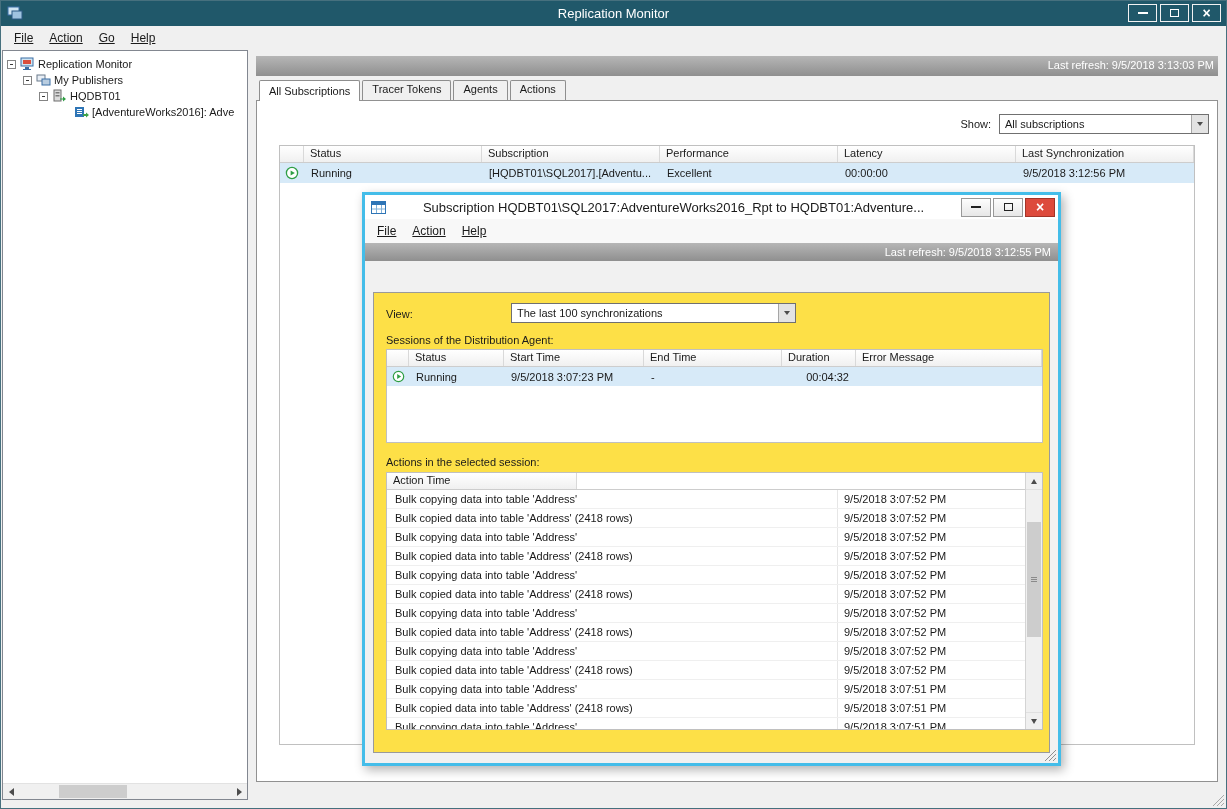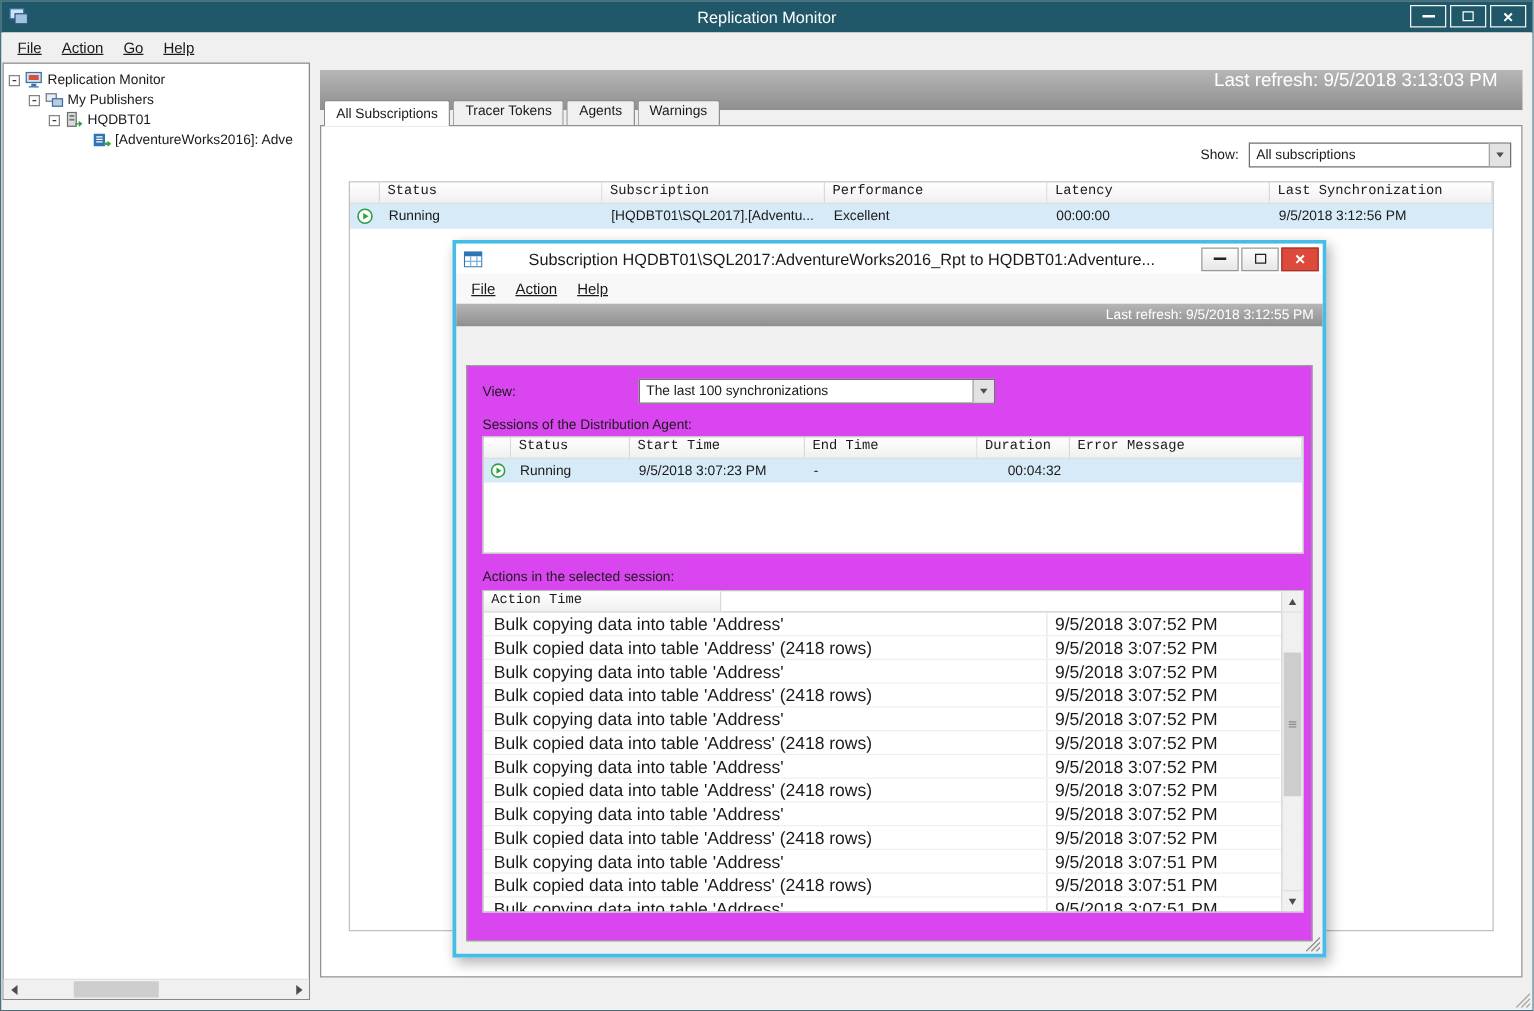--- a/index.html
+++ b/index.html
@@ -42,37 +42,37 @@
   .hs-btn.left { left:0; } .hs-btn.right { right:0; }
   .hs-thumb { position:absolute; left:56px; top:1px; width:68px; height:13px; background:#cdcdcd; }
 
   .tri-up { width:0;height:0;border-left:4px solid transparent;border-right:4px solid transparent;border-bottom:5px solid #4c4c4c; }
   .tri-down { width:0;height:0;border-left:4px solid transparent;border-right:4px solid transparent;border-top:5px solid #4c4c4c; }
   .tri-left { width:0;height:0;border-top:4px solid transparent;border-bottom:4px solid transparent;border-right:5px solid #4c4c4c; }
   .tri-right { width:0;height:0;border-top:4px solid transparent;border-bottom:4px solid transparent;border-left:5px solid #4c4c4c; }
 
   
   .content { position:absolute; left:255px; top:55px; right:8px; bottom:26px; }
-  .refresh-bar { position:absolute; top:0; left:0; right:0; height:32px; background:linear-gradient(#b6b6b6,#8f8f8f); color:#fff; font-size:15px; text-align:right; line-height:18px; padding-right:20px; }
+  .refresh-bar { position:absolute; top:0; left:0; right:0; height:20px; background:linear-gradient(#b6b6b6,#8f8f8f); color:#fff; font-size:11px; text-align:right; line-height:18px; padding-right:4px; }
   .tabstrip { position:absolute; left:3px; top:24px; height:20px; display:flex; align-items:flex-end; z-index:3; }
   .tab { height:20px; line-height:17px; padding:0 9px; border:1px solid #8e8e8e; border-bottom:none; background:#f0f0f0; margin-right:2px; font-size:11px; border-radius:2px 2px 0 0; white-space:nowrap; }
   .tab.active { height:21px; line-height:20px; background:#fff; margin-bottom:-1px; z-index:4; }
   .tab-panel { position:absolute; top:44px; left:0; right:0; bottom:0; background:#fff; border:1px solid #919191; }
 
   .show-row { position:absolute; top:13px; right:8px; display:flex; align-items:center; gap:8px; }
   .combo { background:#fff; border:1px solid #707070; height:20px; display:flex; align-items:stretch; font-size:11px; }
   .combo .val { flex:1; padding:3px 5px; white-space:nowrap; overflow:hidden; }
   .combo .cbtn { width:17px; background:#e3e3e3; border-left:1px solid #a6a6a6; display:flex; align-items:center; justify-content:center; }
   .combo .cbtn .tri-down { border-left-width:3.5px; border-right-width:3.5px; border-top-width:4px; }
   .combo.show-combo { width:210px; }
   .combo.view-combo { position:absolute; left:137px; top:10px; width:285px; }
 
   .grid { background:#fff; border:1px solid #c0c0c0; overflow:hidden; }
   .grid-header { display:flex; height:17px; border-bottom:1px solid #cdcdcd; }
-  .gh { background:linear-gradient(#ffffff,#f0f0f0); border-right:1px solid #d9d9d9; font-size:11px; padding:1px 6px; white-space:nowrap; overflow:hidden;font-family:Liberation Mono, monospace; }
+  .gh { background:linear-gradient(#ffffff,#f0f0f0); border-right:1px solid #d9d9d9; font-size:11px; padding:1px 6px; white-space:nowrap; overflow:hidden; }
   .grid-row { display:flex; align-items:center; }
   .gc { font-size:11px; padding:2px 7px; white-space:nowrap; overflow:hidden; }
   .hl { background:#d7eaf8; }
 
   .main-grid { position:absolute; left:22px; top:44px; width:916px; bottom:36px; }
   .main-grid .c0 { width:24px; flex:0 0 auto; padding:0; display:flex; align-items:center; justify-content:center; }
   .main-grid .c1 { width:178px; flex:0 0 auto; }
   .main-grid .c2 { width:178px; flex:0 0 auto; }
   .main-grid .c3 { width:178px; flex:0 0 auto; }
   .main-grid .c4 { width:178px; flex:0 0 auto; }
@@ -86,41 +86,41 @@
   .dlg-btns { display:flex; gap:2px; margin-right:3px; }
   .dlg-btn { width:30px; height:19px; border:1px solid #989898; background:linear-gradient(#fdfdfd,#e7e7e7); display:flex; align-items:center; justify-content:center; }
   .dlg-btn .g-min { background:#222; }
   .dlg-btn .g-max { border-color:#222; }
   .dlg-btn.close { background:#dd4a3c; border-color:#a23428; }
   .dlg-btn.close .g-close { color:#fff; }
   .dlg-menubar { height:24px; background:#f8f8f8; display:flex; align-items:center; padding-left:4px; font-size:12px; }
   .dlg-refresh { height:18px; background:linear-gradient(#b6b6b6,#8f8f8f); color:#fff; font-size:11px; text-align:right; line-height:18px; padding-right:7px; }
   .dlg-body { position:absolute; top:66px; left:8px; right:8px; bottom:10px; }
   .dlg-tabstrip { position:absolute; left:2px; top:11px; height:20px; display:flex; align-items:flex-end; z-index:3; }
-  .dlg-tab-panel { position:absolute; top:31px; left:0; right:0; bottom:0; background:#d946ef; border:1px solid #9a9a9a; }
+  .dlg-tab-panel { position:absolute; top:31px; left:0; right:0; bottom:0; background:#fde047; border:1px solid #9a9a9a; }
 
   .view-label { position:absolute; left:12px; top:15px; }
   .sessions-label { position:absolute; left:12px; top:41px; }
   .sessions-grid { position:absolute; left:12px; top:56px; width:657px; height:94px; }
   .sessions-grid .s0 { width:22px; flex:0 0 auto; padding:0; display:flex; align-items:center; justify-content:center; }
   .sessions-grid .s1 { width:95px; flex:0 0 auto; }
   .sessions-grid .s2 { width:140px; flex:0 0 auto; }
   .sessions-grid .s3 { width:138px; flex:0 0 auto; }
   .sessions-grid .s4 { width:74px; flex:0 0 auto; }
   .sessions-grid .s4.gc { text-align:right; }
   .sessions-grid .s5 { flex:1; }
   .sessions-grid .grid-row { height:19px; }
 
   .actions-label { position:absolute; left:12px; top:163px; }
   .actions-grid { position:absolute; left:12px; top:179px; width:657px; height:258px; }
   .actions-grid .grid-header { height:17px; }
   .actions-grid .a0 { width:450px; flex:0 0 auto; }
   .actions-grid .a1 { width:190px; flex:0 0 auto; }
   .arow { display:flex; height:19px; border-bottom:1px solid #efefef; align-items:center; }
-  .ac { font-size:14px; white-space:nowrap; overflow:hidden; height:100%; line-height:18px; }
+  .ac { font-size:11px; white-space:nowrap; overflow:hidden; height:100%; line-height:18px; }
   .am { width:450px; flex:0 0 auto; padding-left:8px; }
   .at { width:190px; flex:0 0 auto; padding-left:6px; border-left:1px solid #e6e6e6; }
 
   .vscroll { position:absolute; right:0; top:0; bottom:0; width:17px; background:#f0f0f0; border-left:1px solid #d4d4d4; }
   .vs-btn { position:absolute; left:0; right:0; height:17px; display:flex; align-items:center; justify-content:center; background:#f0f0f0; }
   .vs-btn.up { top:0; border-bottom:1px solid #e0e0e0; }
   .vs-btn.down { bottom:0; border-top:1px solid #e0e0e0; }
   .vs-btn .tri-up, .vs-btn .tri-down { border-left-width:3.5px; border-right-width:3.5px; }
   .vs-thumb { position:absolute; left:1px; right:1px; top:49px; height:115px; background:#cdcdcd; }
   .vs-grip { position:absolute; left:4px; right:4px; top:55px; height:1px; background:#8a8a8a; box-shadow:0 2px #8a8a8a, 0 4px #8a8a8a; }
@@ -221,21 +221,21 @@
         </div>
     </div>
   </div>
 
   <div class="content">
     <div class="refresh-bar">Last refresh: 9/5/2018 3:13:03 PM</div>
     <div class="tabstrip">
       <div class="tab active">All Subscriptions</div>
       <div class="tab">Tracer Tokens</div>
       <div class="tab">Agents</div>
-      <div class="tab">Warnings</div>
+      <div class="tab">Actions</div>
     </div>
     <div class="tab-panel">
       <div class="show-row">
         <span>Show:</span>
         <div class="combo show-combo">
           <span class="val">All subscriptions</span>
           <span class="cbtn">
               <span class="tri-down"></span>
             </span>
         </div>

